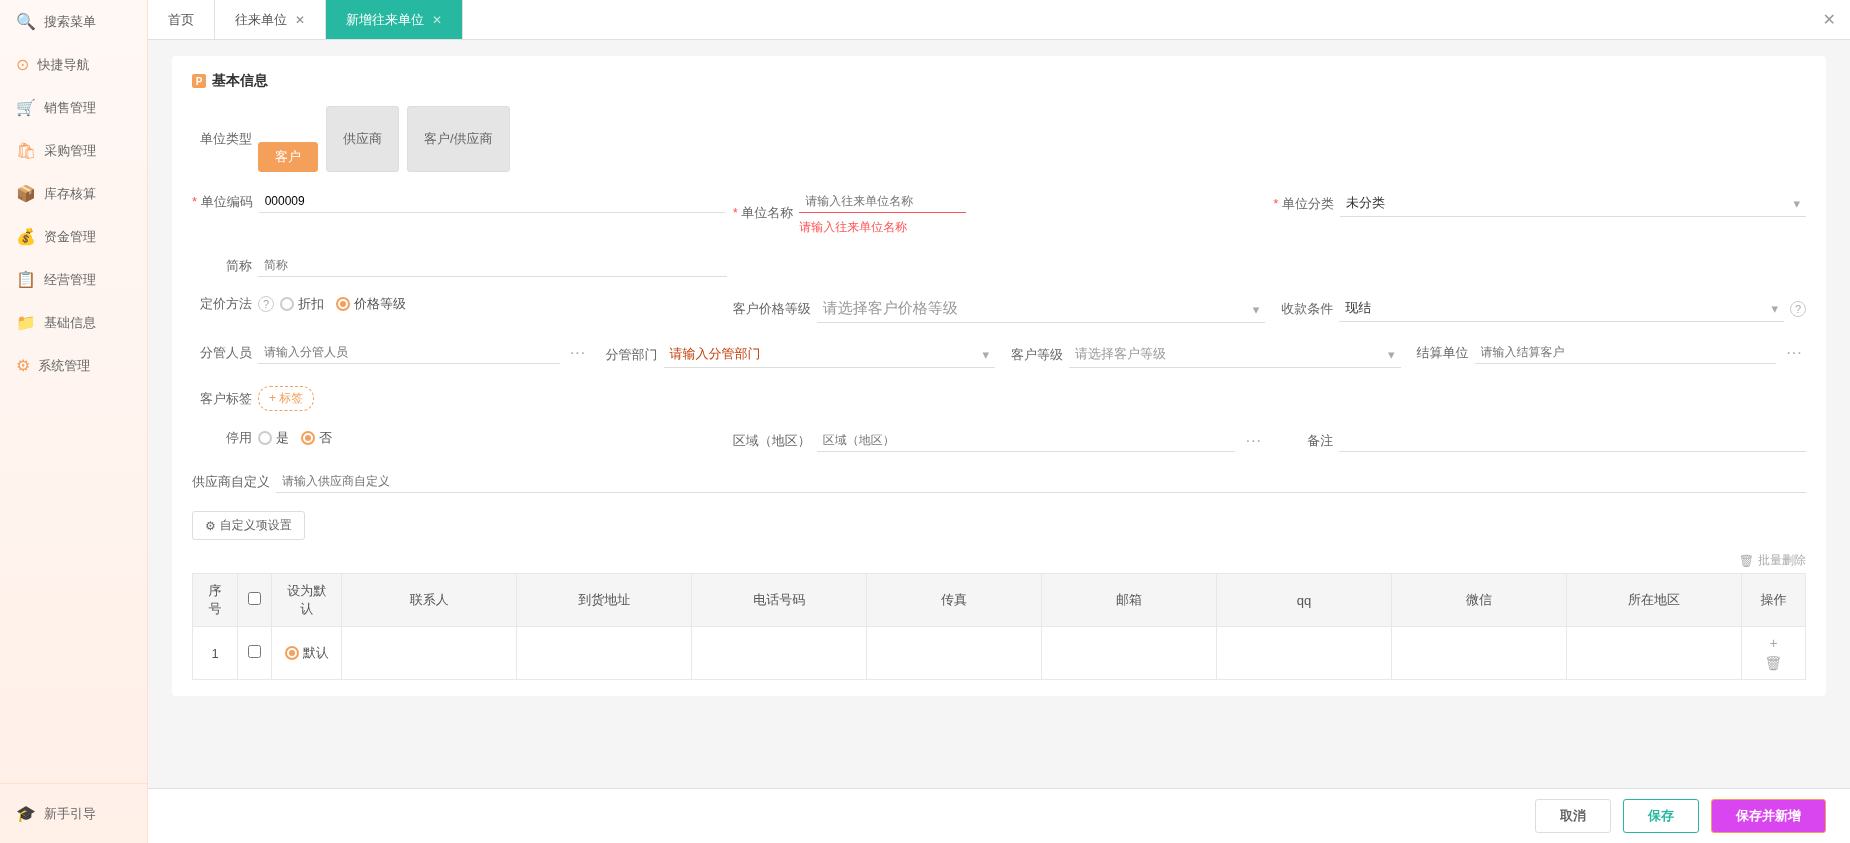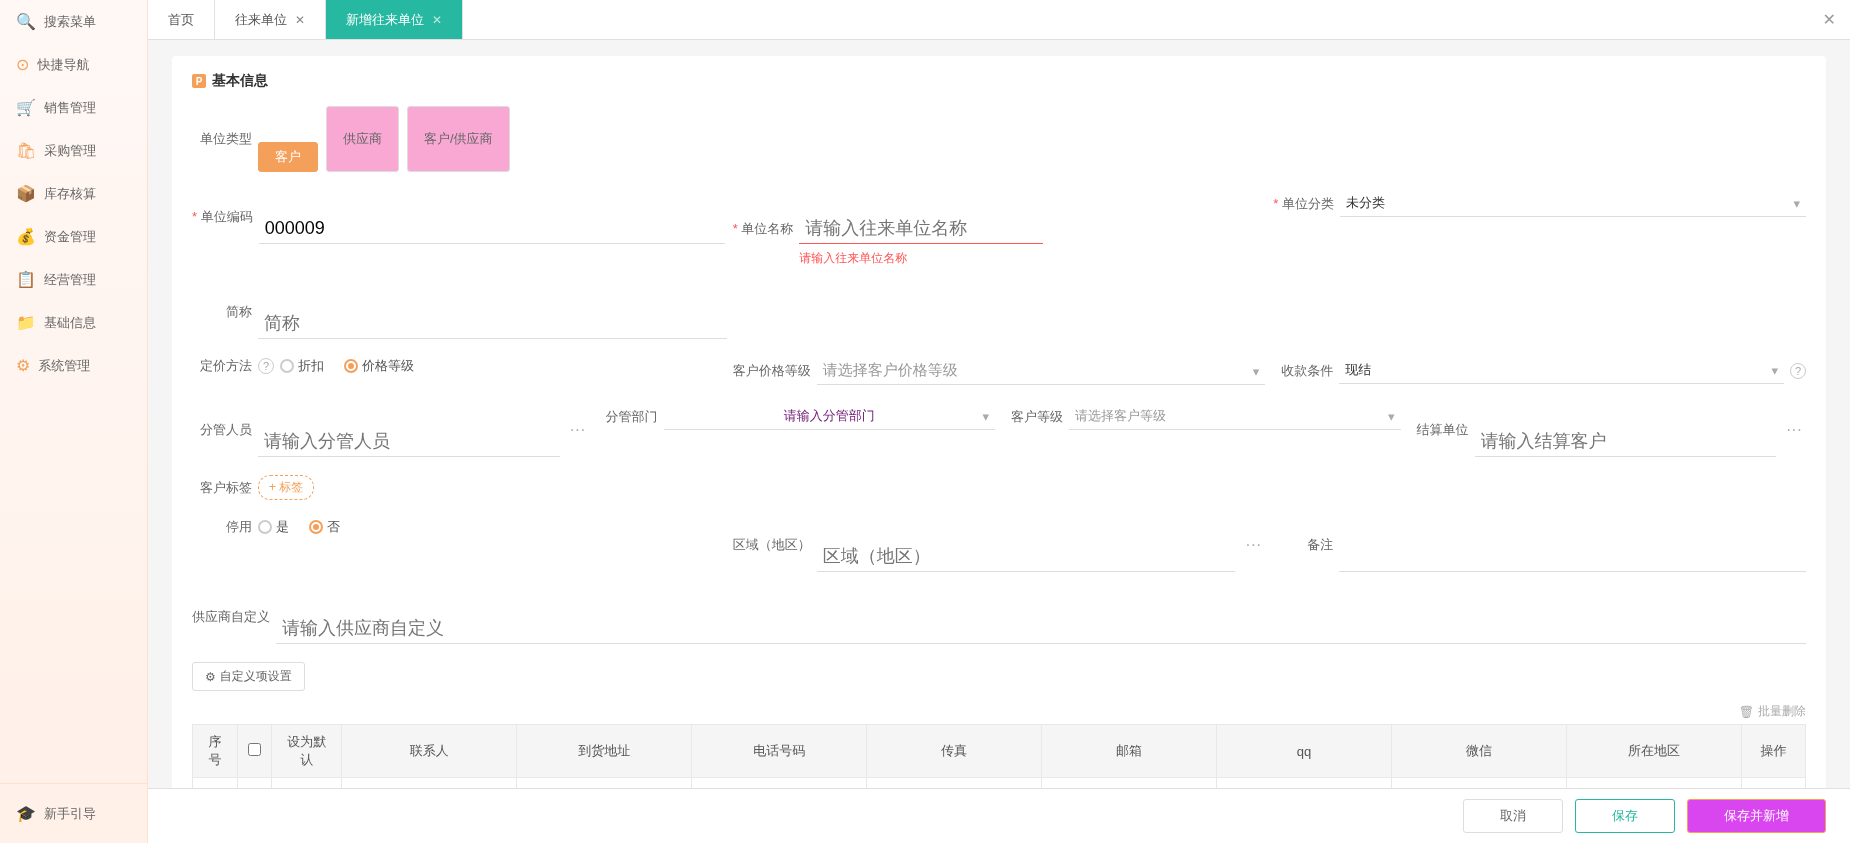--- a/index.html
+++ b/index.html
@@ -138,25 +138,24 @@
     }
     .form-label.required::before {
       content: "* ";
       color: #f55;
     }
     .form-control {
       flex: 1;
       border: none;
       border-bottom: 1px solid #ddd;
       padding: 4px 6px;
-      font-size: 18px;
+      font-size: 12px;
       outline: none;
       background: transparent;
       min-width: 100px;
-      margin-top: 24px;
     }
     .form-control.error { border-bottom-color: #f55; }
     .error-msg { color: #f55; font-size: 12px; margin-top: 2px; }
     .select-wrapper {
       flex: 1;
       position: relative;
       display: flex;
       align-items: center;
     }
     .select-wrapper .chevron {
@@ -170,35 +169,35 @@
     .type-btn-group {
       display: flex;
       gap: 8px;
     }
     .type-btn {
       padding: 5px 16px;
       border: 1px solid #ddd;
       border-radius: 3px;
       cursor: pointer;
       font-size: 13px;
-      background: #f9a8d4;
+      background: #e5e5e5;
       color: #666;
     }
     .type-btn.active {
       background: #f5a05a;
       border-color: #f5a05a;
       color: #fff;
       margin-top: 36px;
     }
 
     
     .radio-group {
       display: flex;
       align-items: center;
-      gap: 20px;
+      gap: 12px;
     }
     .radio-option {
       display: flex;
       align-items: center;
       gap: 4px;
       cursor: pointer;
       color: #555;
       font-size: 13px;
     }
     .radio-circle {
@@ -286,25 +285,26 @@
     
     .footer {
       background: #fff;
       border-top: 1px solid #e0e0e0;
       padding: 10px 24px;
       display: flex;
       justify-content: flex-end;
       gap: 12px;
     }
     .btn {
-      padding: 7px 36px;
+      padding: 7px 24px;
       border-radius: 3px;
       border: 1px solid #ddd;
       font-size: 13px;
       cursor: pointer;
+      font-weight: bold;
     }
     .btn-default { background: #fff; color: #666; }
     .btn-primary { background: #fff; border-color: #26b8a0; color: #26b8a0; }
     .btn-orange { background: #d946ef; border-color: #f5a05a; color: #fff; }
 
     
     .info-circle {
       width: 16px;
       height: 16px;
       border-radius: 50%;
@@ -484,21 +484,21 @@
 
       <div class="form-row">
         <div class="form-group">
           <span class="form-label">分管人员</span>
           <input class="form-control" placeholder="请输入分管人员" style="">
           <span class="ellipsis-btn">···</span>
         </div>
         <div class="form-group">
           <span class="form-label">分管部门</span>
           <div class="select-wrapper">
-            <span style="flex:1;padding:4px 6px;border-bottom:1px solid #ddd;font-size:13px;color:#701a75;text-align:center;">请输入分管部门</span>
+            <span style="flex:1;padding:4px 6px;border-bottom:1px solid #ddd;font-size:13px;color:#c2410c;">请输入分管部门</span>
             <span class="chevron">▾</span>
           </div>
         </div>
         <div class="form-group">
           <span class="form-label">客户等级</span>
           <div class="select-wrapper">
             <span style="flex:1;padding:4px 6px;border-bottom:1px solid #ddd;font-size:13px;color:#999;">请选择客户等级</span>
             <span class="chevron">▾</span>
           </div>
         </div>

